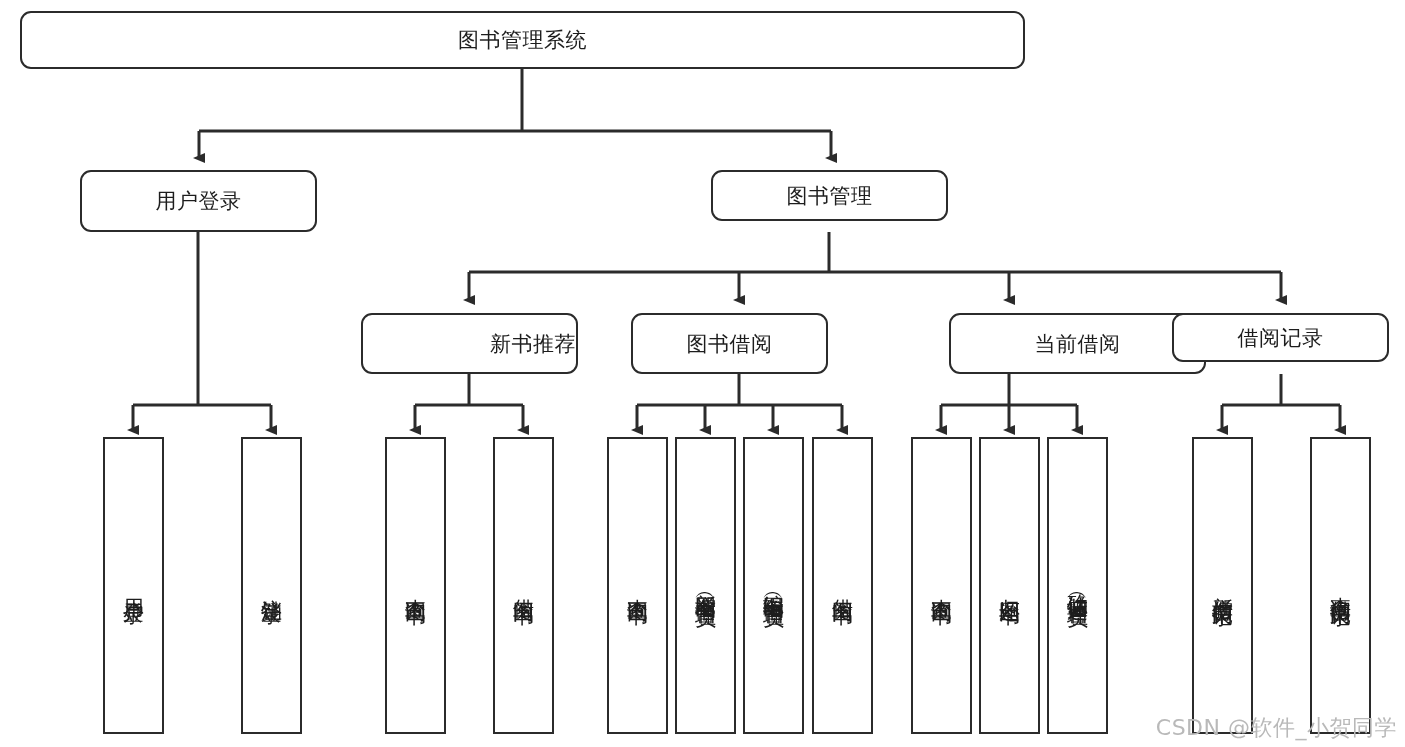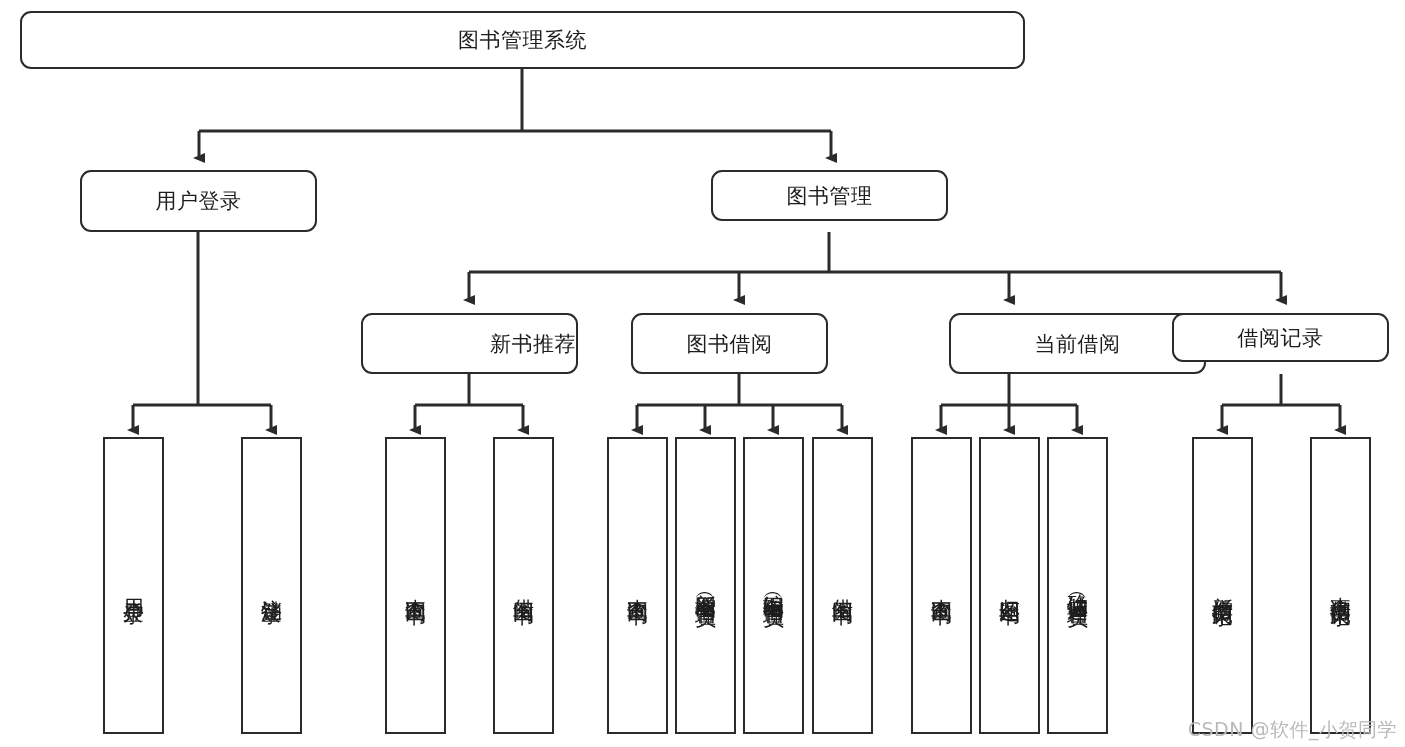--- a/index.html
+++ b/index.html
@@ -54,21 +54,21 @@
   }
   .node.vert .vtext {
     writing-mode: vertical-rl;
     text-orientation: upright;
     display: block;
   }
   .watermark {
     position: absolute;
     right: 8px;
     bottom: 4px;
-    font-size: 19px;
+    font-size: 22px;
     color: #b9b9b9;
     letter-spacing: 0.5px;
     user-select: none;
     margin-left: 8px;
   }
 </style>
 </head>
 <body>
 
 <div id="canvas">

